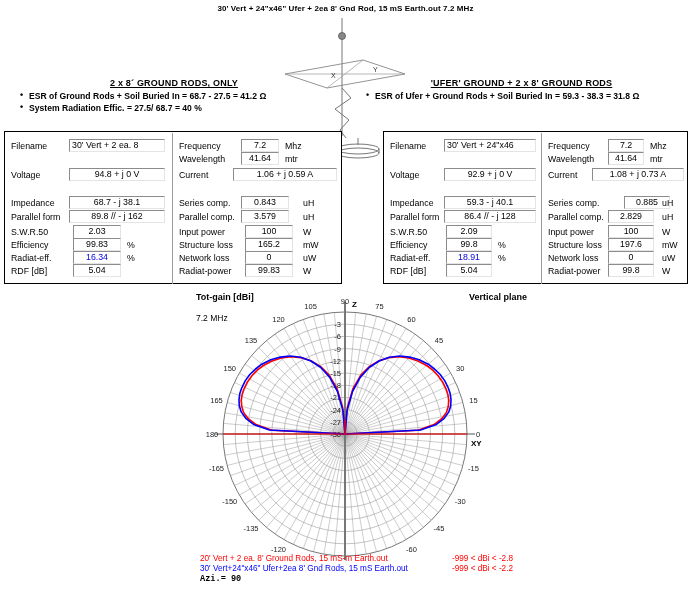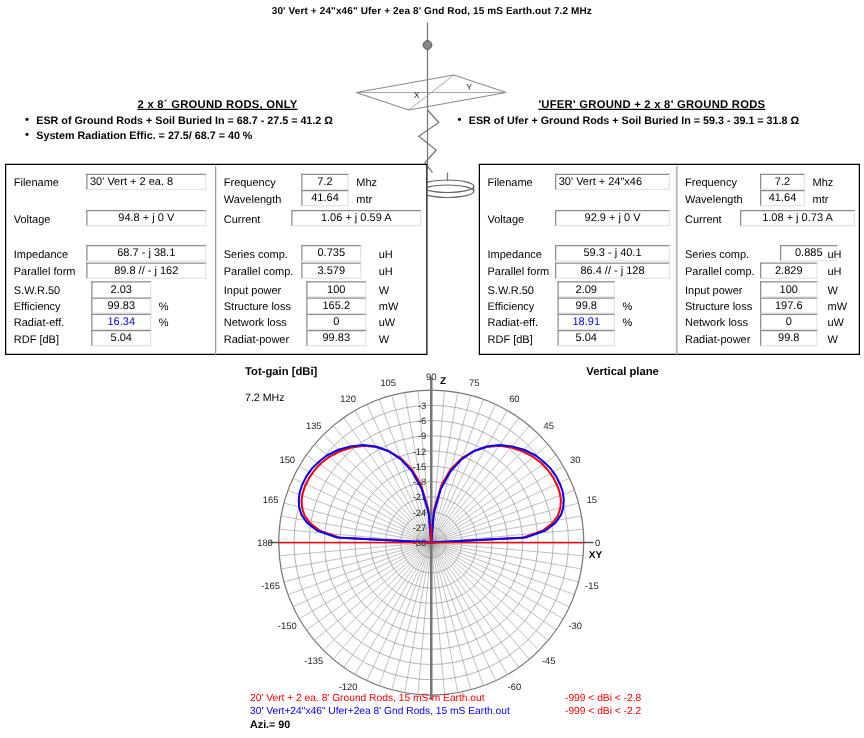--- a/index.html
+++ b/index.html
@@ -61,21 +61,21 @@
   .fld.blue{color:#0000dd;}
   .vline{position:absolute;width:1px;background:#9a9a9a;}
 
   
   #chart-area{top:292px;left:0;width:691px;height:298px;}
   .chart-hd{position:absolute;font-size:9px;font-weight:bold;white-space:nowrap;}
   .chart-sub{position:absolute;font-size:8.5px;white-space:nowrap;}
   .legend-row{position:absolute;font-size:8.2px;white-space:nowrap;}
   .legend-red{color:#ff0000;}
   .legend-blue{color:#0000ff;}
-  .legend-bold{color:#000;font-weight:bold;font-size:8.6px;}
+  .legend-bold{color:#000;font-weight:bold;font-size:8.6px;font-family:Liberation Mono, monospace;}
   svg{display:block;}
   text{font-family:"Liberation Sans",sans-serif;}
 </style>
 </head>
 <body>
 
 <div class="abs" id="doc-title">30' Vert + 24"x46" Ufer + 2ea 8' Gnd Rod, 15 mS Earth.out  7.2 MHz</div>
 
 <div class="abs" id="antenna-sketch">
   <svg width="200" height="170" viewBox="0 0 200 170">
@@ -105,21 +105,21 @@
   <div class="hd">2 x 8´ GROUND RODS, ONLY</div>
   <ul>
     <li>ESR of Ground Rods + Soil Buried In = 68.7 - 27.5 = 41.2 Ω</li>
     <li>System Radiation Effic. = 27.5/ 68.7 = 40 %</li>
   </ul>
 </div>
 
 <div class="abs sect" style="top:78px;left:352px;width:339px;">
   <div class="hd">'UFER' GROUND + 2 x 8' GROUND RODS</div>
   <ul>
-    <li>ESR of Ufer + Ground Rods  + Soil Buried In = 59.3 - 39.1 = 31.8 Ω</li>
+    <li>ESR of Ufer + Ground Rods  + Soil Buried In = 59.3 - 38.3 = 31.8 Ω</li>
   </ul>
 </div>
 
 <div class="abs panel" style="top:131px;left:4px;width:338px;height:153px;">
  <div class="panel-inner">
   <div class="vline" style="left:167px;top:1px;height:151px;"></div>
 
   <div class="lbl" style="left:6px;top:9px;">Filename</div>
   <div class="fld left" style="left:64px;top:7px;width:96px;height:13px;">30' Vert + 2 ea. 8</div>
 
@@ -151,21 +151,21 @@
   <div class="unit" style="left:280px;top:9px;">Mhz</div>
 
   <div class="lbl" style="left:174px;top:22px;">Wavelength</div>
   <div class="fld" style="left:236px;top:20px;width:38px;height:13px;">41.64</div>
   <div class="unit" style="left:280px;top:22px;">mtr</div>
 
   <div class="lbl" style="left:174px;top:38px;">Current</div>
   <div class="fld" style="left:228px;top:36px;width:104px;height:13px;">1.06 + j 0.59 A</div>
 
   <div class="lbl" style="left:174px;top:66px;">Series comp.</div>
-  <div class="fld" style="left:236px;top:64px;width:48px;height:13px;">0.735</div>
+  <div class="fld" style="left:236px;top:64px;width:48px;height:13px;">0.843</div>
   <div class="unit" style="left:298px;top:66px;">uH</div>
 
   <div class="lbl" style="left:174px;top:80px;">Parallel comp.</div>
   <div class="fld" style="left:236px;top:78px;width:48px;height:13px;">3.579</div>
   <div class="unit" style="left:298px;top:80px;">uH</div>
 
   <div class="lbl" style="left:174px;top:95px;">Input power</div>
   <div class="fld" style="left:240px;top:93px;width:48px;height:13px;">100</div>
   <div class="unit" style="left:298px;top:95px;">W</div>
 

